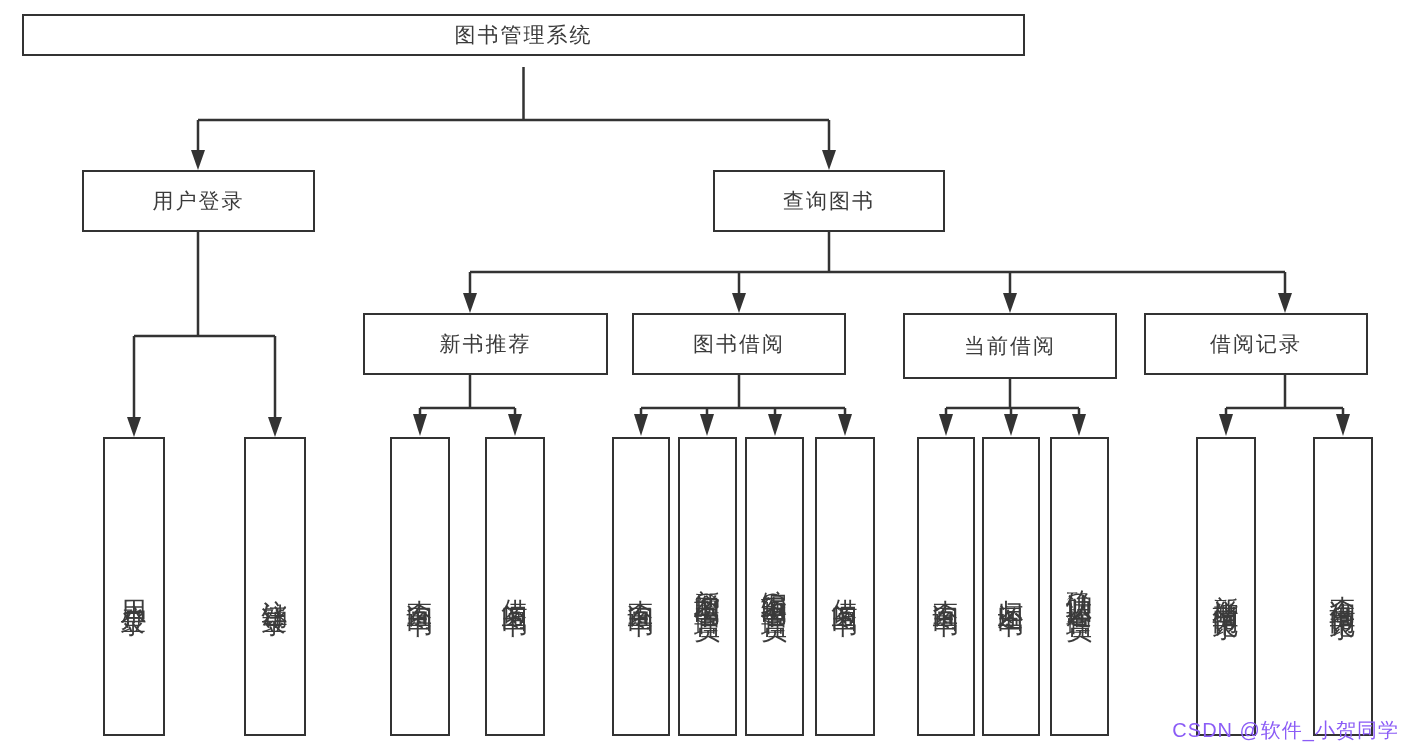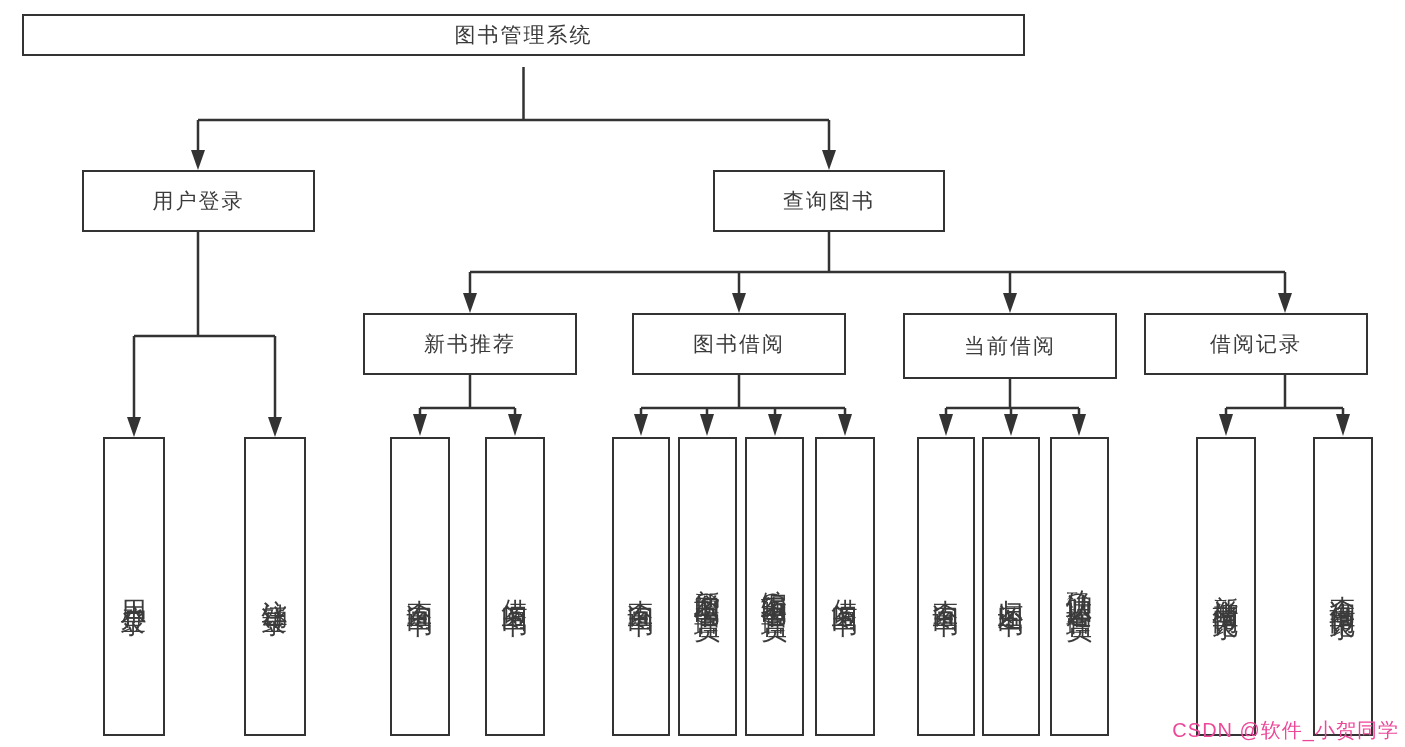--- a/index.html
+++ b/index.html
@@ -37,21 +37,21 @@
     font-size: 26px;
     letter-spacing: 4px;
     line-height: 1;
     white-space: nowrap;
   }
   .watermark {
     position: absolute;
     right: 6px;
     bottom: 3px;
     font-size: 20px;
-    color: #ec4899;
+    color: #8b5cf6;
     letter-spacing: 1px;
     z-index: 5;
     white-space: nowrap;
   }
 </style>
 </head>
 <body>
 
 <div class="canvas">
 
@@ -99,21 +99,21 @@
     <span>图书管理系统</span>
   </div>
 
   <div class="node hnode" style="left:82px; top:170px; width:233px; height:62px;">
     <span>用户登录</span>
   </div>
   <div class="node hnode" style="left:713px; top:170px; width:232px; height:62px;">
     <span>查询图书</span>
   </div>
 
-  <div class="node hnode" style="left:363px; top:313px; width:214px; height:62px;">
+  <div class="node hnode" style="left:363px; top:313px; width:245px; height:62px;">
     <span>新书推荐</span>
   </div>
   <div class="node hnode" style="left:632px; top:313px; width:214px; height:62px;text-align:right;">
     <span>图书借阅</span>
   </div>
   <div class="node hnode" style="left:903px; top:313px; width:214px; height:66px;">
     <span>当前借阅</span>
   </div>
   <div class="node hnode" style="left:1144px; top:313px; width:224px; height:62px;">
     <span>借阅记录</span>

